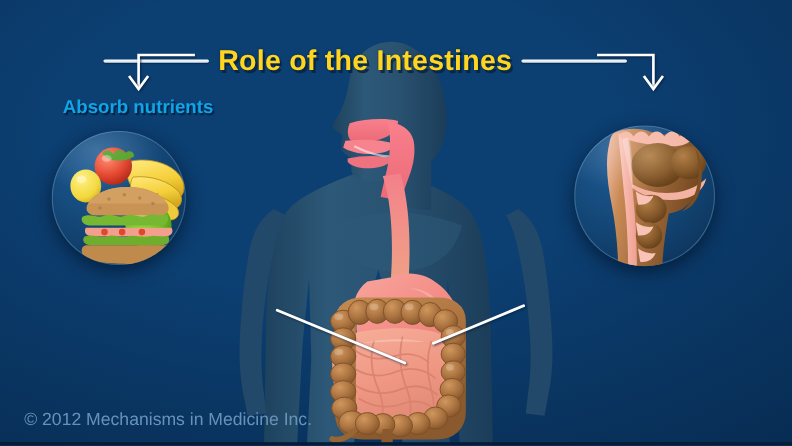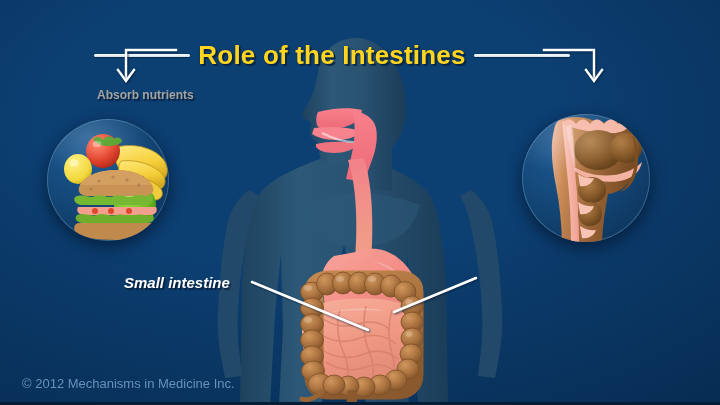--- a/index.html
+++ b/index.html
@@ -32,22 +32,22 @@
   }
 
   
   .arrow-svg{position:absolute;z-index:21;}
   .arrow-svg path,.arrow-svg polyline{
     fill:none;stroke:#ffffff;stroke-width:2.4;stroke-linecap:square;stroke-linejoin:miter;
     filter:drop-shadow(1px 1px 1px rgba(6,28,54,.75));
   }
 
   
-  .cap{position:absolute;z-index:22;font-size:12px;font-weight:bold;color:#a3a3a3;
-    white-space:nowrap;text-shadow:1.5px 1.5px 1px rgba(7,30,57,.9);margin-left:40px;}
+  .cap{position:absolute;z-index:22;font-size:17px;font-weight:bold;color:#0ea5e9;
+    white-space:nowrap;text-shadow:1.5px 1.5px 1px rgba(7,30,57,.9);}
   .cap-left{left:57px;top:88px;}
   .cap-right{left:527px;top:88px;}
 
   
   .inset{position:absolute;border-radius:50%;overflow:hidden;z-index:18;
     box-shadow:0 5px 16px rgba(2,16,34,.65), inset 0 0 0 1px rgba(150,195,230,.30);
     background:radial-gradient(circle at 34% 26%,#1d5b95 0%,#124371 55%,#0a2d52 100%);}
   .inset-left{left:47px;top:119px;width:122px;height:122px;}
   .inset-right{left:522px;top:114px;width:128px;height:128px;}
   .inset .gloss{position:absolute;inset:0;border-radius:50%;pointer-events:none;
@@ -56,21 +56,21 @@
   
   .lead-label{position:absolute;z-index:25;font-size:15px;font-weight:bold;font-style:italic;
     color:#ffffff;white-space:nowrap;text-shadow:1.5px 1.5px 1px rgba(7,30,57,.9);}
   .lbl-small{left:124px;top:274px;}
   .lbl-large{left:470px;top:268px;}
   .leader{position:absolute;z-index:24;}
   .leader line{stroke:#ffffff;stroke-width:2.6;stroke-linecap:round;
     filter:drop-shadow(1px 1px 1px rgba(6,28,54,.7));}
 
   
-  .copyright{position:absolute;left:22px;bottom:14px;z-index:30;font-size:13px;
+  .copyright{position:absolute;left:22px;bottom:14px;z-index:30;font-size:16px;
     color:#6c97bd;opacity:.95;white-space:nowrap;}
 
   
   .anatomy{position:absolute;left:0;top:0;width:720px;height:405px;z-index:10;}
 </style>
 </head>
 <body>
 
 <div id="stage">
 
@@ -391,17 +391,16 @@
     <div class="gloss"></div>
   </div>
 
   <svg class="leader" style="left:250px;top:276px;width:130px;height:60px;" viewBox="0 0 130 60">
     <line x1="2" y1="6" x2="118" y2="54"></line>
   </svg>
   <svg class="leader" style="left:392px;top:272px;width:90px;height:46px;" viewBox="0 0 90 46">
     <line x1="2" y1="40" x2="84" y2="6"></line>
   </svg>
 
-  <div class="lead-label lbl-small">Small intestine</div>
 
   <div class="copyright">© 2012 Mechanisms in Medicine Inc.</div>
 
 </div>
 
 </body></html>

